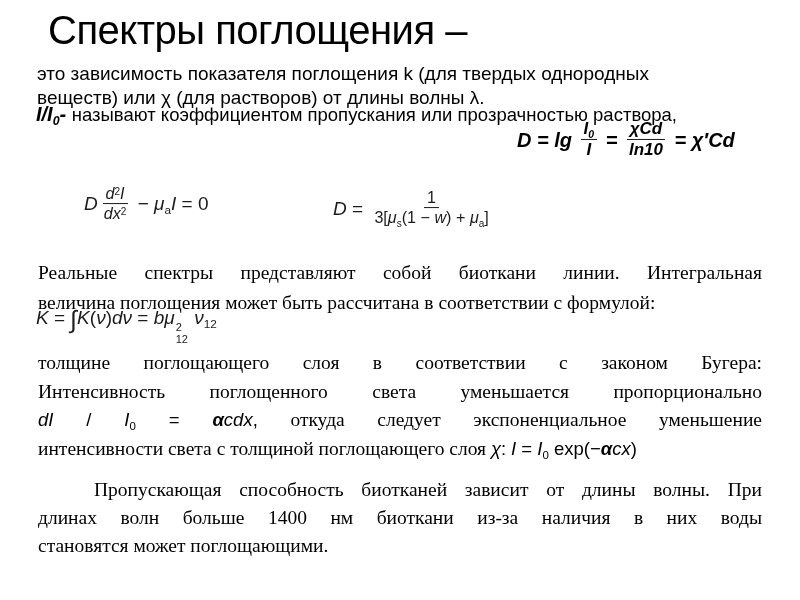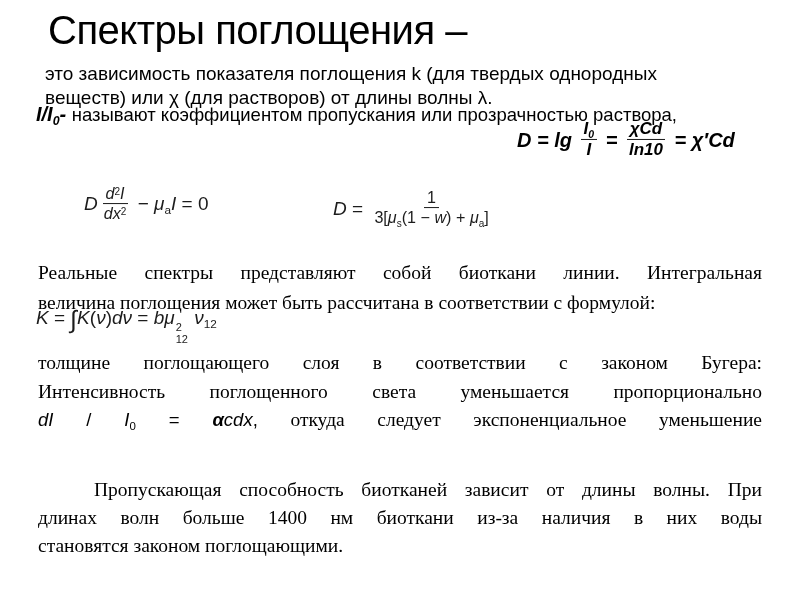--- a/index.html
+++ b/index.html
@@ -2,21 +2,21 @@
 <html><head>
 <meta charset="utf-8">
 <style>
   html,body{margin:0;padding:0;}
   body{width:800px;height:600px;background:#ffffff;font-family:"Liberation Sans",sans-serif;color:#000;}
   .slide{position:relative;width:800px;height:600px;background:#fff;overflow:hidden;}
 
   .title{position:absolute;left:48px;top:8px;margin:0;font-family:"Liberation Sans",sans-serif;
          font-weight:400;font-size:40px;letter-spacing:-0.5px;color:#000;white-space:nowrap;}
 
-  .subtitle{position:absolute;left:45px;top:62px;font-size:19px;line-height:24px;color:#000;}
+  .subtitle{position:absolute;left:37px;top:62px;font-size:19px;line-height:24px;color:#000;}
 
   .trans-line1{position:absolute;left:36px;top:103px;font-size:18.5px;white-space:nowrap;}
   .trans-line2{position:absolute;left:38px;top:134px;font-size:18.5px;white-space:nowrap;}
 
   
   .fx{font-family:Liberation Sans, sans-serif;}
   .fx .t{font-style:inherit;}
   .fx .i{font-style:italic;}
   .fx .b{font-weight:700;font-style:italic;}
   .fx .int{font-size:1.3em;vertical-align:-0.15em;}
@@ -89,21 +89,26 @@
         <span>12</span>
       </span><span class="t"> </span><span class="i">ν</span><sub>12</sub></div>
 
   <div class="para para2">
     <div class="jline">толщине поглощающего слоя в соответствии с законом Бугера:</div>
     <div class="jline">Интенсивность поглощенного света уменьшается пропорционально</div>
     <div class="jline">
       <span class="fx inline-fx"><span class="i">dI</span><span class="t"> / </span><span class="i">I</span><sub>0</sub><span class="t"> = </span><span class="b">α</span><span class="i">cdx</span><span class="t">,</span></span>
       <span>откуда следует экспоненциальное уменьшение</span>
     </div>
+    <div>
+      <span>интенсивности света с толщиной поглощающего слоя</span>
+      <span class="fx inline-fx"><span class="i">χ</span><span class="t">:</span></span>
+      <span class="fx inline-fx"><span class="i">I</span><span class="t"> = </span><span class="i">I</span><sub>0</sub><span class="t"> exp(−</span><span class="b">α</span><span class="i">cx</span><span class="t">)</span></span>
+    </div>
   </div>
 
   <div class="para para3">
     <div class="jline indent">Пропускающая способность биотканей зависит от длины волны. При</div>
     <div class="jline">длинах волн больше 1400 нм биоткани из-за наличия в них воды</div>
-    <div>становятся законом поглощающими.</div>
+    <div>становятся может поглощающими.</div>
   </div>
 
 </div>
 
 </body></html>

